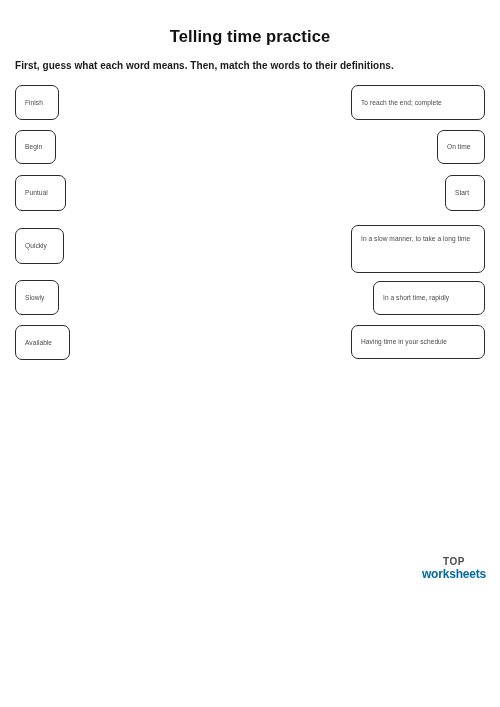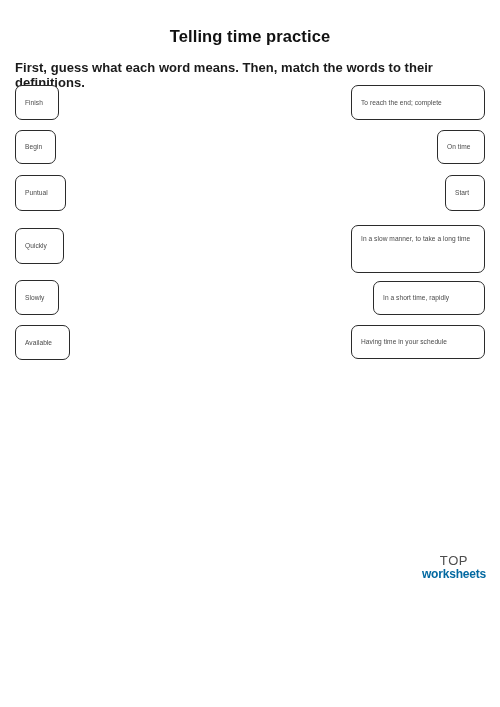--- a/index.html
+++ b/index.html
@@ -33,21 +33,21 @@
     font-weight: bold;
     letter-spacing: 0.1px;
     color: #111111;
   }
 
   .instructions {
     position: absolute;
     top: 60px;
     left: 15px;
     width: 460px;
-    font-size: 13px;
+    font-size: 10px;
     font-weight: bold;
     color: #1a1a1a;
     letter-spacing: 0.04px;
   }
 
   .match-area {
     position: absolute;
     top: 85px;
     left: 0;
     width: 500px;
@@ -88,22 +88,22 @@
   }
 
   .footer-logo {
     position: absolute;
     right: 14px;
     bottom: 9px;
     text-align: center;
     line-height: 1;
   }
   .footer-logo .logo-top {
-    font-size: 13px;
-    font-weight: normal;
+    font-size: 10px;
+    font-weight: bold;
     color: #4d4d4d;
     letter-spacing: 0.6px;
     display: block;
     margin-bottom: 1px;
   }
   .footer-logo .logo-bottom {
     font-size: 12px;
     font-weight: bold;
     color: #0369a1;
     letter-spacing: -0.2px;

